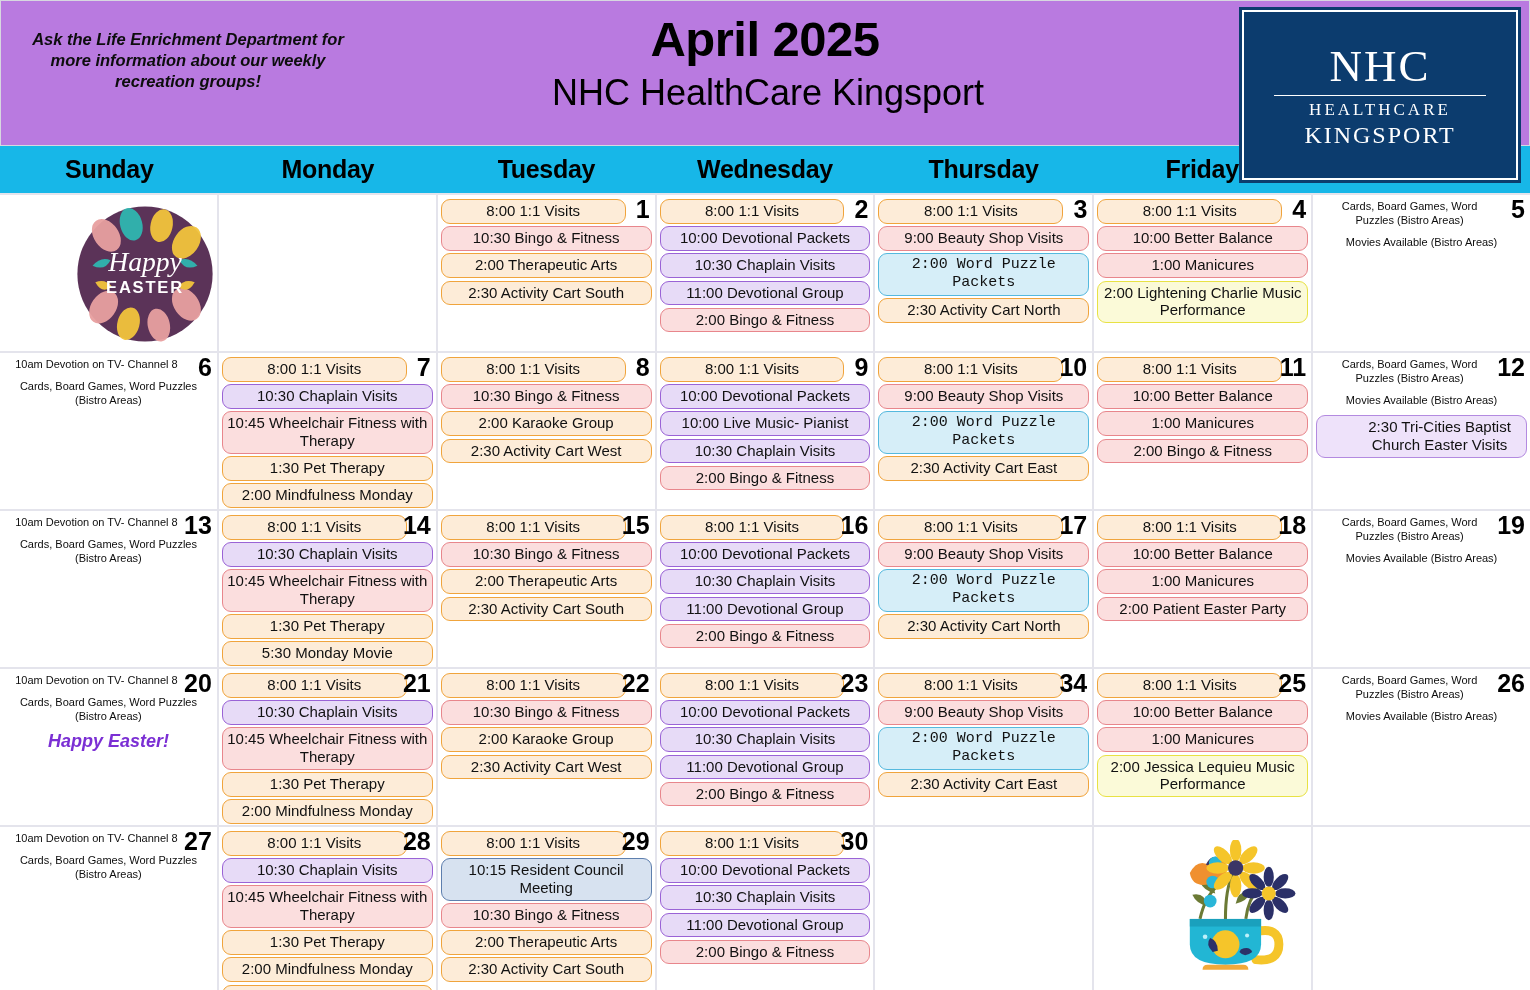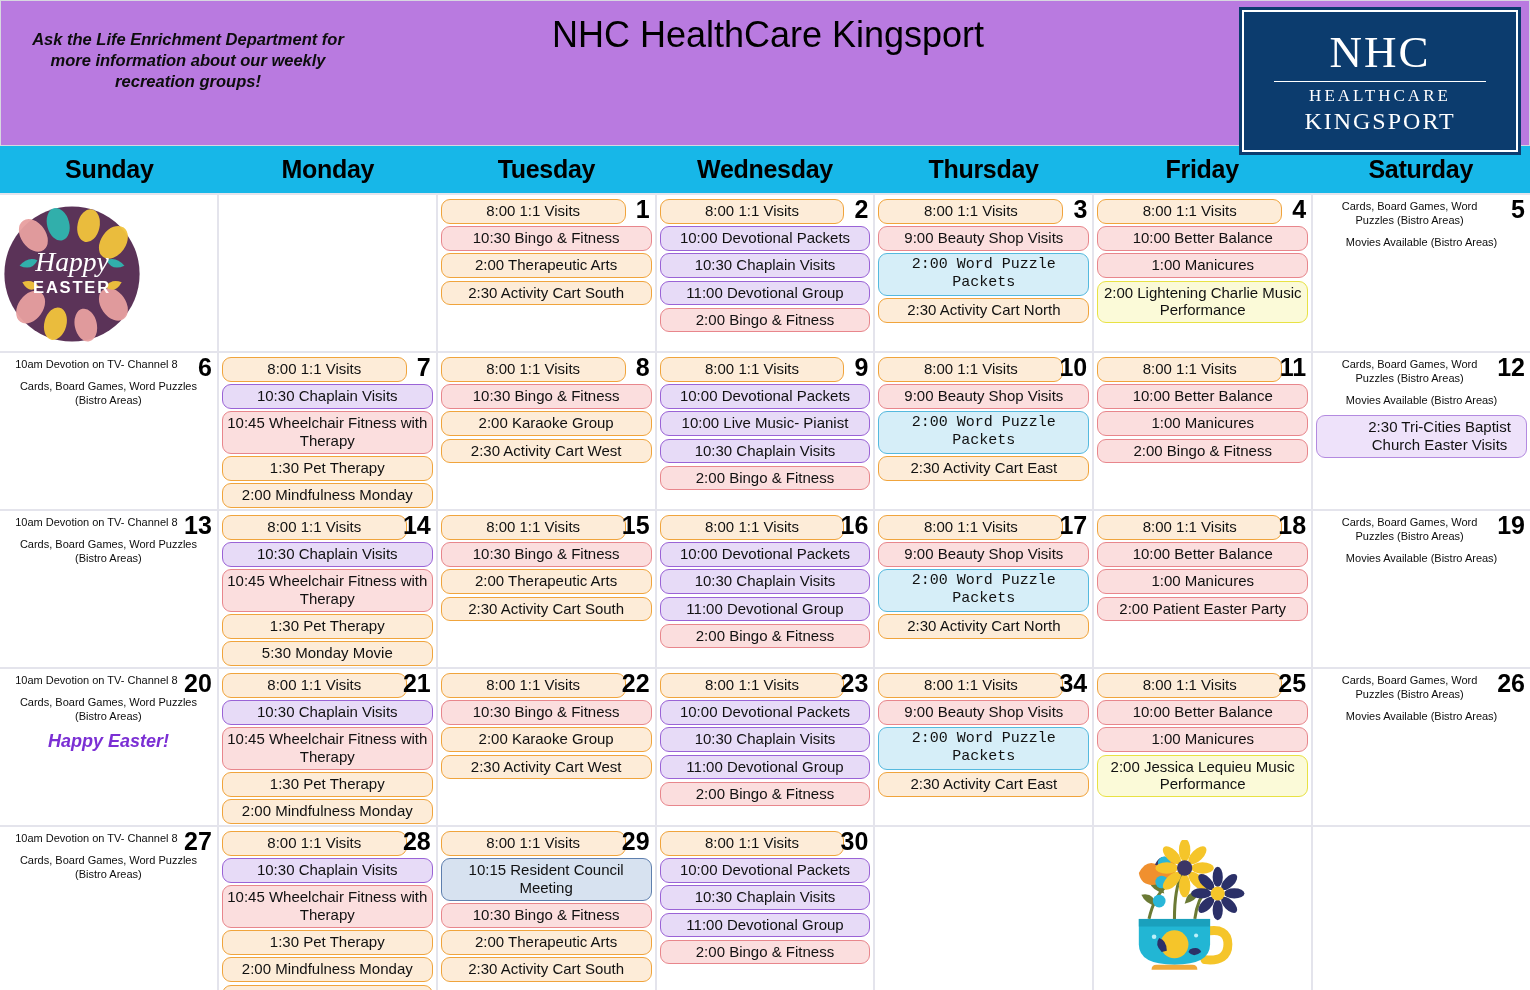--- a/index.html
+++ b/index.html
@@ -27,21 +27,21 @@
   }
   .header-titles {
     position: absolute; left: 0; right: 0; top: 10px;
     text-align: center;
   }
   .month-title { font-size: 49px; font-weight: bold; color: #000; letter-spacing: -0.5px; line-height: 1.18; }
   .facility-title { font-size: 36px; font-weight: normal; color: #000; line-height: 1.2; margin-top: 2px; margin-left: 6px;}
 
   .logo-box {
     position: absolute; right: 8px; top: 6px;
-    width: 282px; height: 148px;
+    width: 282px; height: 176px;
     background: #0c3c6e; border: 3px solid #0c3c6e;
     display: flex; align-items: center; justify-content: center;
   }
   .logo-inner {
     width: 100%; height: 100%;
     border: 2px solid #ffffff;
     display: flex; flex-direction: column; align-items: center; justify-content: center;
     color: #fff; font-family: "Liberation Serif", serif;
   }
   .logo-nhc { font-size: 45px; letter-spacing: 2px; line-height: 1; margin-bottom: 2px; }
@@ -89,32 +89,33 @@
   .ev.orange { background: #fdecd8; border-color: #f0a43c; }
   .ev.pink   { background: #fbdede; border-color: #e8868c; }
   .ev.purple { background: #e7dbf7; border-color: #9a63d6; }
   .ev.blue   { background: #d6eef8; border-color: #55b9de; font-family: Liberation Mono, monospace; }
   .ev.yellow { background: #fbfad8; border-color: #e8e244; }
   .ev.steel  { background: #d7e2f0; border-color: #5e7fae; }
   .ev.lav    { background: #eee2fa; border-color: #b38ae0; padding-left: 40px; }
   .ev.firstrow { margin-right: 26px; }
 
   
-  .art-wrap { display: flex; align-items: center; justify-content: flex-start; height: 100%; }
+  .art-wrap { display: flex; align-items: center; justify-content: flex-end; height: 100%; }
   .easter-circle { width: 138px; height: 138px; }
   .teacup { width: 160px; height: 140px; }
 </style>
 </head>
 <body>
 
 <div id="page">
 
   <div class="header">
     <div class="header-note">Ask the Life Enrichment Department for more information about our weekly recreation groups!</div>
     <div class="header-titles">
+      <div class="month-title">April 2025</div>
       <div class="facility-title">NHC HealthCare Kingsport</div>
     </div>
     <div class="logo-box">
       <div class="logo-inner">
         <div class="logo-nhc">NHC</div>
         <div class="logo-rule"></div>
         <div class="logo-hc">HEALTHCARE</div>
         <div class="logo-kp">KINGSPORT</div>
       </div>
     </div>

